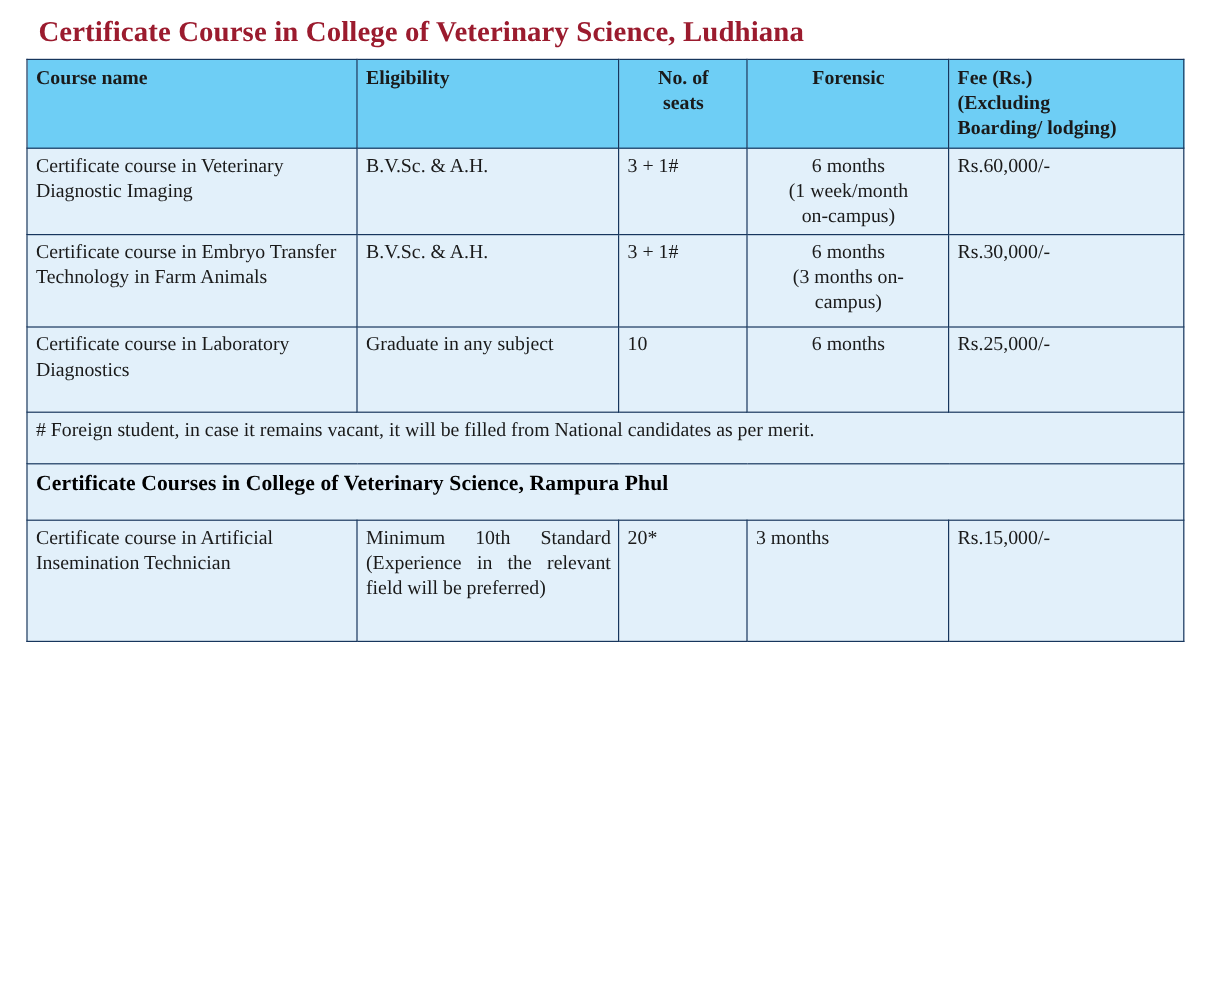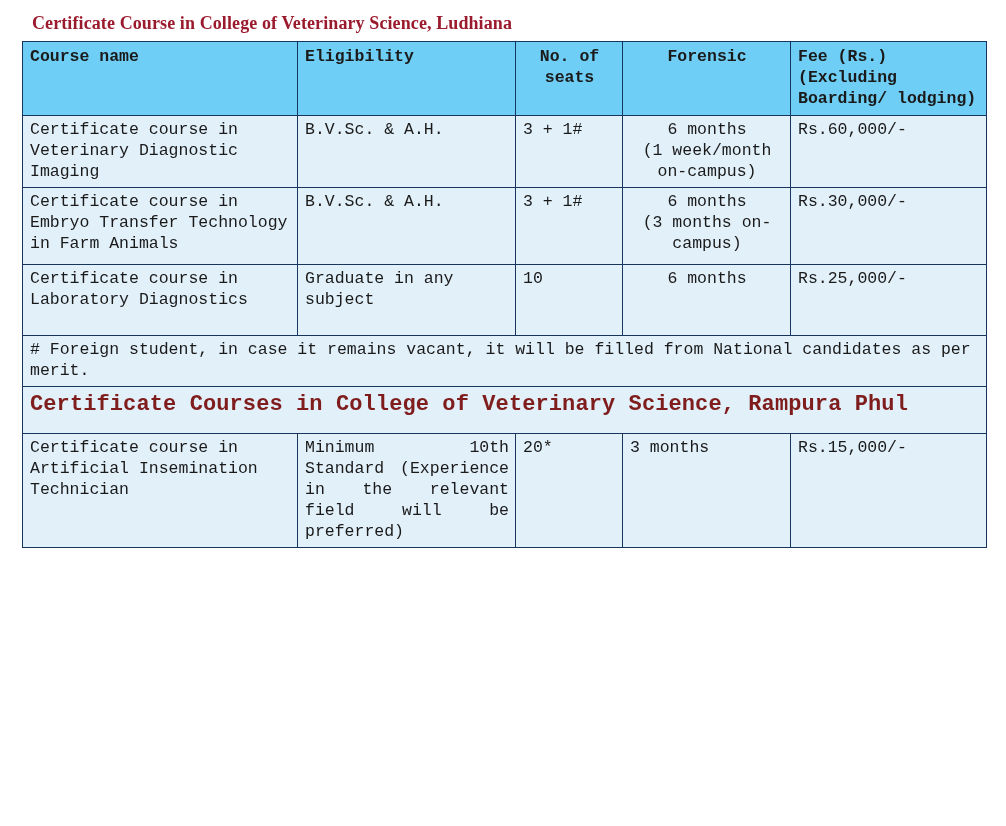--- a/index.html
+++ b/index.html
@@ -19,42 +19,42 @@
     position: relative;
     width: 1006px;
     height: 826px;
     box-sizing: border-box;
     padding: 10px 20px 0 22px;
   }
 
   .doc-title {
     font-family: "Liberation Serif", "DejaVu Serif", serif;
     font-weight: bold;
-    font-size: 18px;
+    font-size: 24px;
     line-height: 1.3;
     color: #9B1B2E;
     margin: 2px 0 6px 10px;
     letter-spacing: 0.1px;
   }
 
   table.course-table {
     border-collapse: collapse;
     table-layout: fixed;
     width: 964px;
     border: 1.5px solid #17365D;
   }
 
   table.course-table td,
   table.course-table th {
     border: 1px solid #17365D;
     vertical-align: top;
     padding: 4px 6px 4px 7px;
     font-size: 16.5px;
     line-height: 1.27;
-    font-family: Liberation Mono, monospace;
+    font-family: Liberation Serif, serif;
     background: #E2F0FA;
     font-weight: normal;
   }
 
   
   tr.header-row td {
     background: #6ECEF5;
     font-weight: bold;
     font-size: 16.5px;
     padding-top: 5px;
@@ -91,22 +91,22 @@
   }
 
   
   td.section-heading-cell {
     background: #ffffff;
     padding: 8px 9px 14px 9px;
     height: 38px;
   }
   .section-heading-text {
     font-weight: bold;
-    font-size: 22px;
-    color: #7f1d1d;
+    font-size: 18px;
+    color: #000000;
     line-height: 1.3;
     letter-spacing: 0.1px;
   }
 
   td.elig-justify {
     text-align: justify;
     text-align-last: left;
     padding-right: 8px;
   }
 

